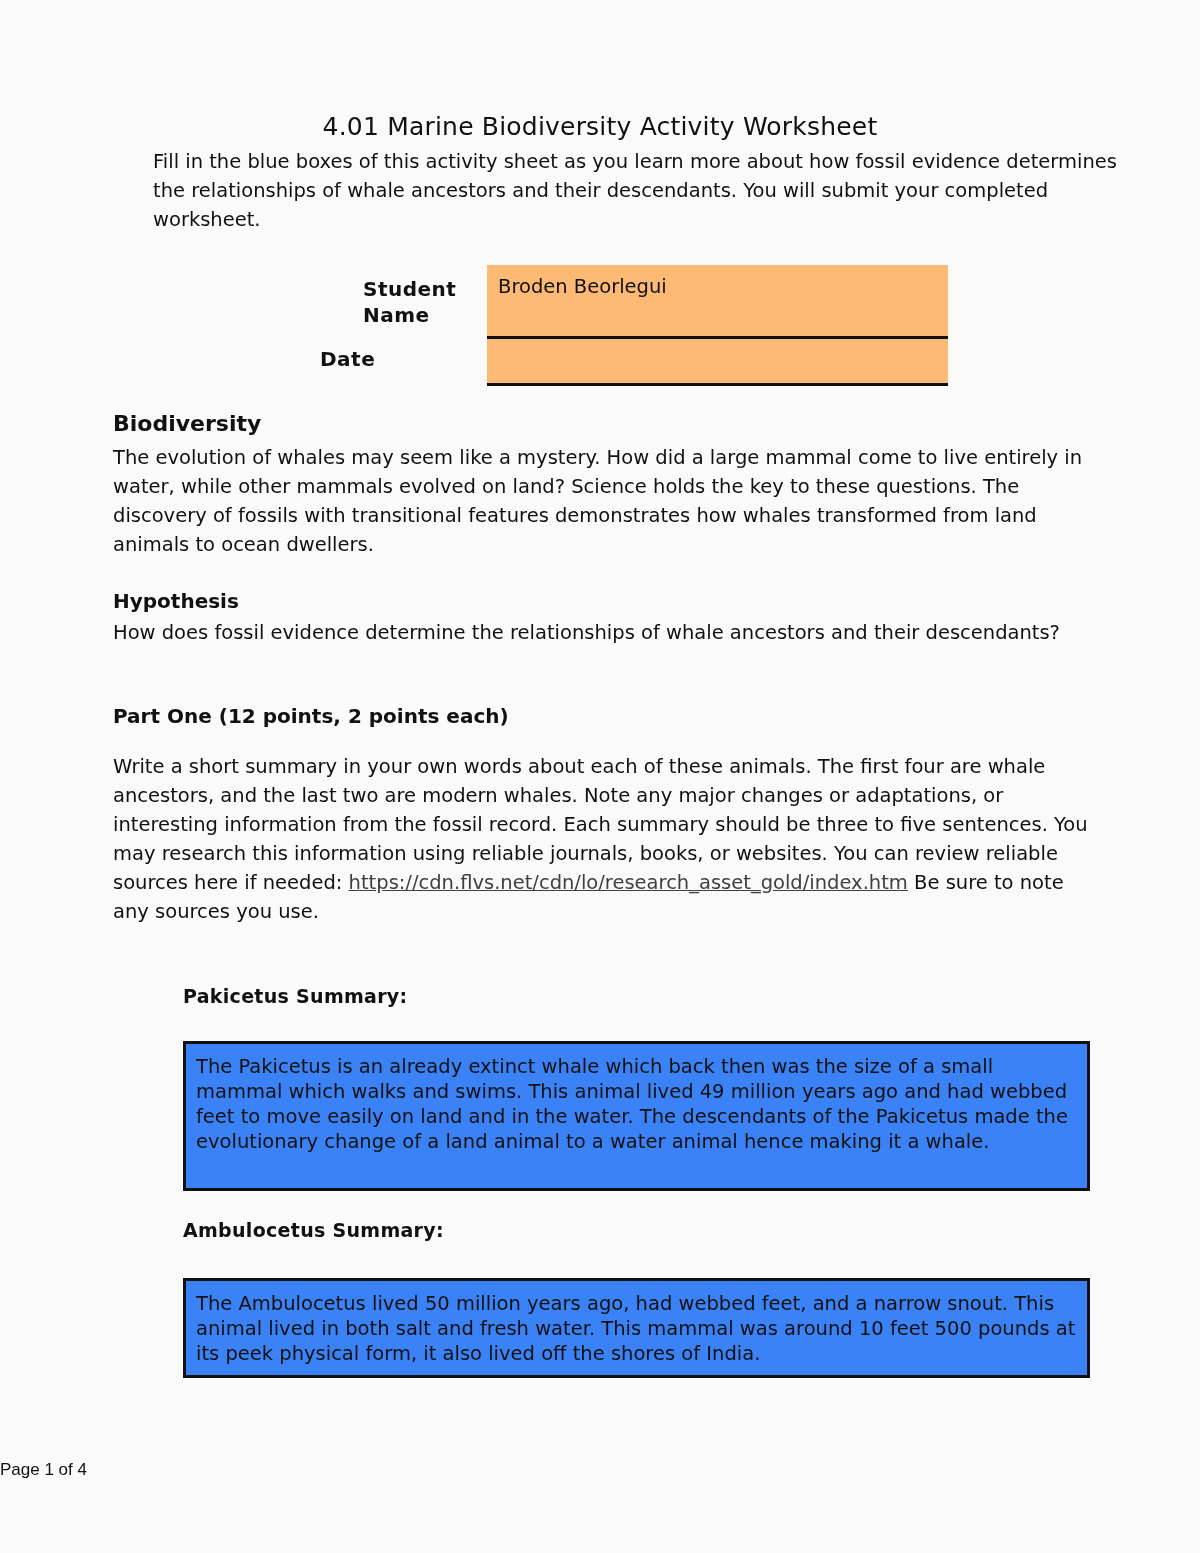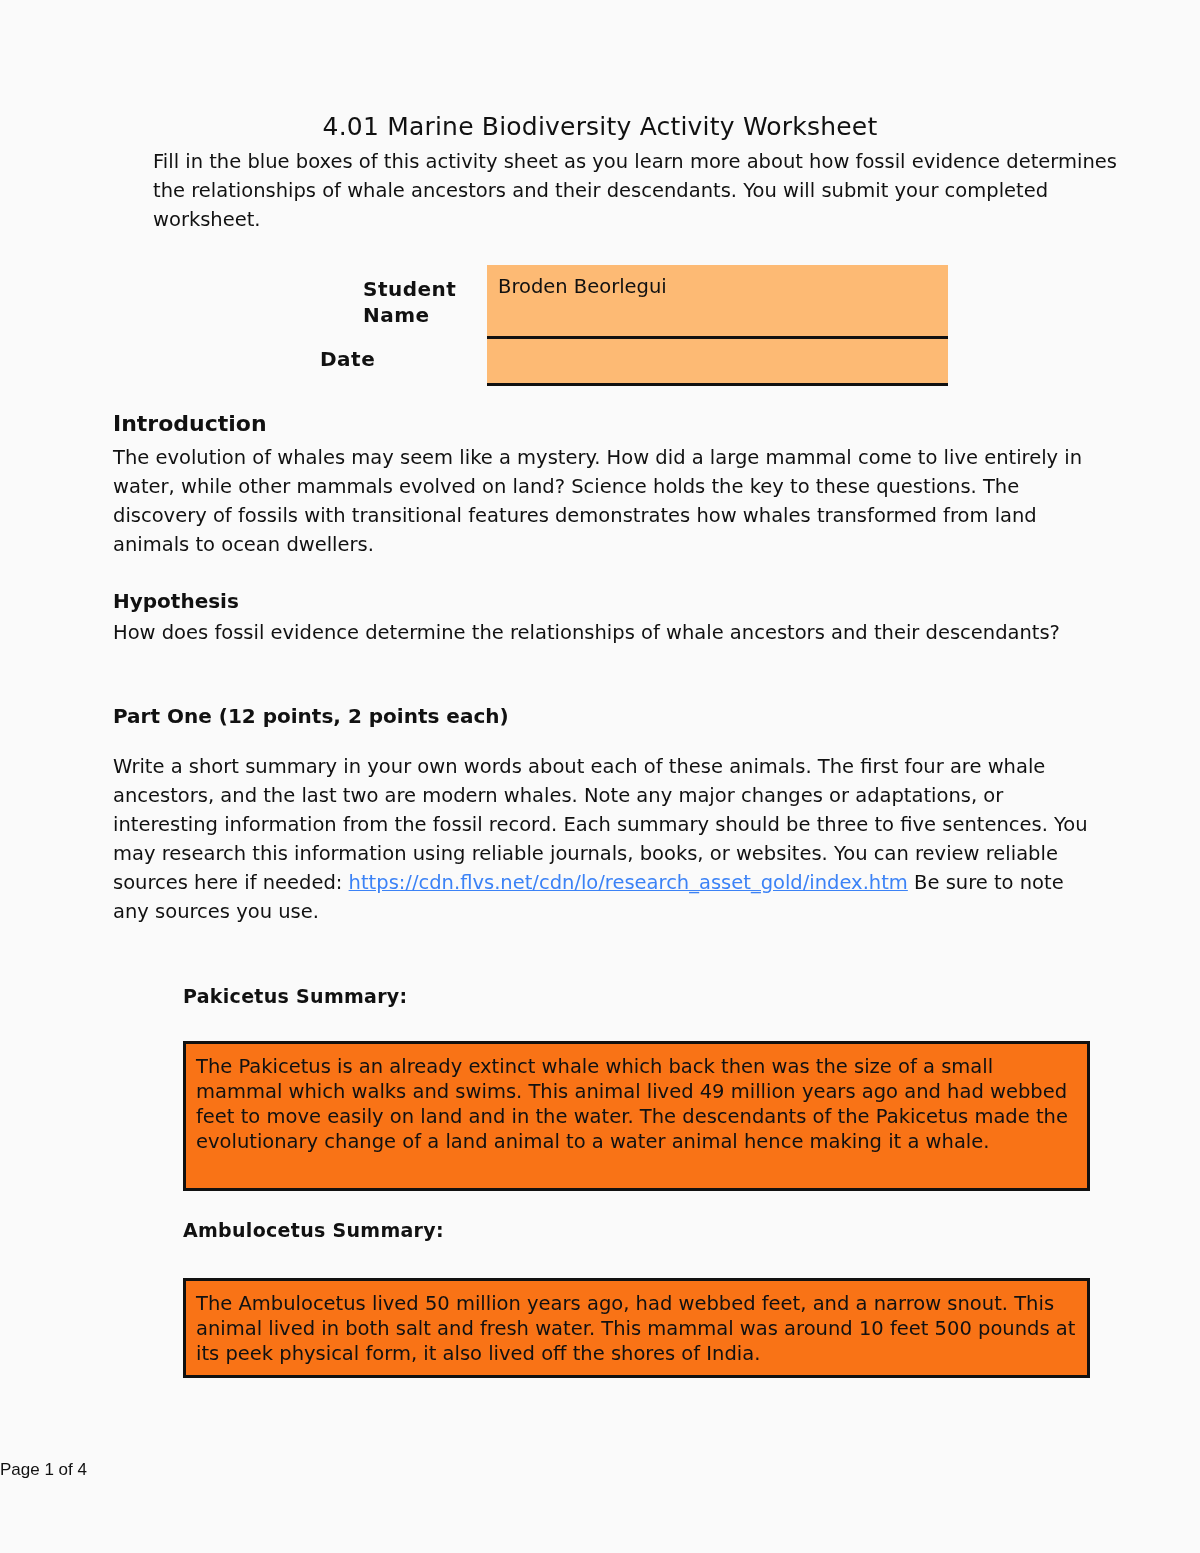--- a/index.html
+++ b/index.html
@@ -33,27 +33,27 @@
       font-size: 19.5px; padding: 10px 11px; box-sizing: border-box;
     }
     .field-name { top: 265px; height: 74px; }
     .field-date { top: 339px; height: 47px; }
     .h-intro { position: absolute; left: 113px; top: 411px; font-size: 22px; font-weight: bold; }
     .intro-body { top: 443px; }
     .h-hyp { position: absolute; left: 113px; top: 589px; font-size: 20px; font-weight: bold; }
     .hyp-body { top: 618px; }
     .h-part { position: absolute; left: 113px; top: 704px; font-size: 20px; font-weight: bold; }
     .part-body { top: 752px; }
-    .link { color: #3b82f6; text-decoration: underline; }
+    .link { color: #404040; text-decoration: underline; }
     .sub-h { position: absolute; left: 183px; font-size: 19px; font-weight: bold; letter-spacing: 0.3px; }
     .sub-pak { top: 985px; }
     .sub-amb { top: 1219px; }
     .answer-box {
       position: absolute; left: 183px; width: 907px;
-      background: #f97316; border: 3px solid #111; box-sizing: border-box;
+      background: #3b82f6; border: 3px solid #111; box-sizing: border-box;
       padding: 10px 10px; font-size: 19.5px; line-height: 25px;
     }
     .box-pak { top: 1041px; height: 150px; }
     .box-amb { top: 1278px; height: 100px; }
     .footer {
       position: absolute; left: 0; width: 1200px; top: 1460px; text-align: left;
       font-family: "Liberation Sans", sans-serif; font-size: 17px;
     }
   </style>
 </head>
@@ -63,21 +63,21 @@
 
   <div class="title">4.01 Marine Biodiversity Activity Worksheet</div>
   <div class="para intro-text">Fill in the blue boxes of this activity sheet as you learn more about how fossil evidence determines the relationships of whale ancestors and their descendants. You will submit your completed worksheet.</div>
 
   <div class="label lbl-name" style="width:120px;margin-left:43px;">Student Name</div>
   <div class="field field-name">Broden Beorlegui</div>
 
   <div class="label lbl-date">Date</div>
   <div class="field field-date"></div>
 
-  <div class="h-intro">Introduction</div>
+  <div class="h-intro">Biodiversity</div>
   <div class="para intro-body">The evolution of whales may seem like a mystery. How did a large mammal come to live entirely in water, while other mammals evolved on land? Science holds the key to these questions. The discovery of fossils with transitional features demonstrates how whales transformed from land animals to ocean dwellers.</div>
 
   <div class="h-hyp">Hypothesis</div>
   <div class="para hyp-body">How does fossil evidence determine the relationships of whale ancestors and their descendants?</div>
 
   <div class="h-part">Part One (12 points, 2 points each)</div>
   <div class="para part-body"><span>Write a short summary in your own words about each of these animals. The first four are whale ancestors, and the last two are modern whales. Note any major changes or adaptations, or interesting information from the fossil record. Each summary should be three to five sentences. You may research this information using reliable journals, books, or websites. You can review reliable sources here if needed: </span><a class="link">https://cdn.flvs.net/cdn/lo/research_asset_gold/index.htm</a><span> Be sure to note any sources you use.</span></div>
 
   <div class="sub-h sub-pak">Pakicetus Summary:</div>
   <div class="answer-box box-pak">The Pakicetus is an already extinct whale which back then was the size of a small mammal which walks and swims. This animal lived 49 million years ago and had webbed feet to move easily on land and in the water. The descendants of the Pakicetus made the evolutionary change of a land animal to a water animal hence making it a whale.</div>

